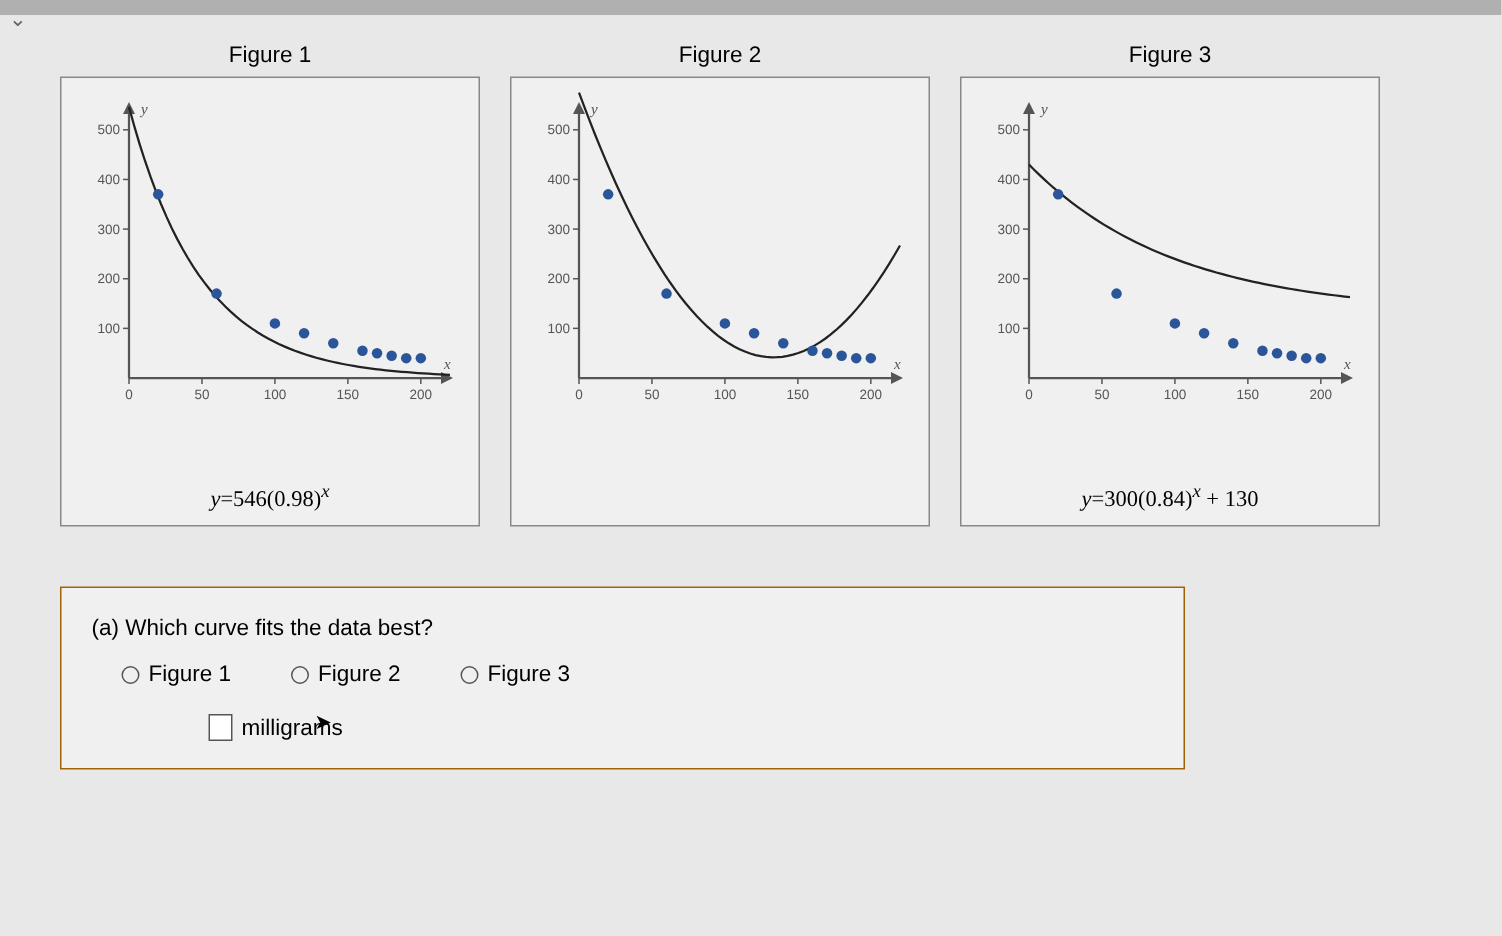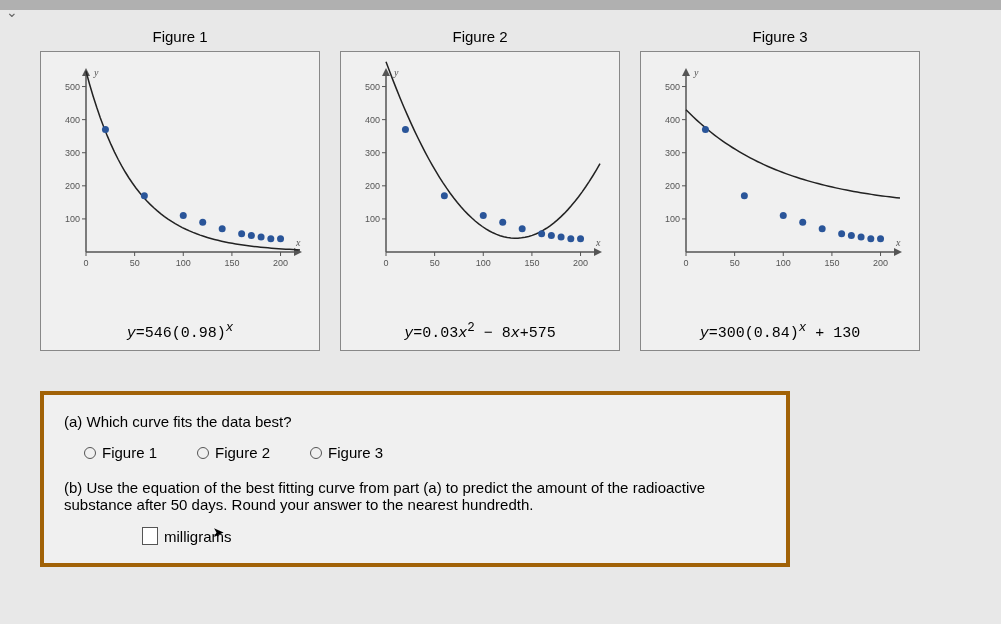--- a/index.html
+++ b/index.html
@@ -54,25 +54,25 @@
       width: 260px;
       height: 220px;
     }
     .equation {
       position: absolute;
       bottom: 8px;
       left: 0; right: 0;
       text-align: center;
       font-size: 15px;
       font-style: italic;
-      font-family: Liberation Mono, monospace;
+      font-family: Liberation Serif, serif;
     }
     .equation .rm { font-style: normal; }
     .question-box {
-      border: 4px solid #a16207;
+      border: 1px solid #a16207;
       background: #f0f0f0;
       padding: 18px 20px;
       width: 750px;
       font-size: 15px;
     }
     .q-line { margin-bottom: 14px; }
     .radio-row {
       display: flex;
       gap: 40px;
       margin-left: 20px;
@@ -207,21 +207,20 @@
             <circle cx="94.36363636363636" cy="135.74545454545455" r="3.5" class="datapt"></circle>
             <circle cx="133.27272727272725" cy="155.6" r="3.5" class="datapt"></circle>
             <circle cx="152.72727272727272" cy="162.21818181818182" r="3.5" class="datapt"></circle>
             <circle cx="172.1818181818182" cy="168.83636363636364" r="3.5" class="datapt"></circle>
             <circle cx="191.63636363636365" cy="173.8" r="3.5" class="datapt"></circle>
             <circle cx="201.36363636363635" cy="175.45454545454544" r="3.5" class="datapt"></circle>
             <circle cx="211.0909090909091" cy="177.10909090909092" r="3.5" class="datapt"></circle>
             <circle cx="220.8181818181818" cy="178.76363636363635" r="3.5" class="datapt"></circle>
             <circle cx="230.54545454545453" cy="178.76363636363635" r="3.5" class="datapt"></circle>
           </svg>
-        <div class="equation"><span>y</span><span class="rm">=0.03</span><span>x</span><sup class="rm">2</sup><span class="rm"> − 8</span><span>x</span><span class="rm">+575</span></div>
       </div>
     </div>
     <div class="figure-col">
       <div class="figure-title">Figure 3</div>
       <div class="chart-box">
         <svg class="chart-svg" id="chart2" viewBox="0 0 260 220">
             <line x1="36" y1="10" x2="36" y2="192" class="axis-line"></line>
             <line x1="36" y1="192" x2="250" y2="192" class="axis-line"></line>
             <polygon points="32,16 40,16 36,8" fill="#555"></polygon>
             <polygon points="244,188 244,196 252,192" fill="#555"></polygon>
@@ -273,21 +272,20 @@
       </div>
       <div class="radio-item">
         <span class="radio-circle"></span>
         <span>Figure 2</span>
       </div>
       <div class="radio-item">
         <span class="radio-circle"></span>
         <span>Figure 3</span>
       </div>
     </div>
-    <div class="q-line">(b) Use the equation of the best fitting curve from part (a) to predict the amount of the radioactive substance after 50 days. Round your answer to the nearest hundredth.</div>
     <div class="input-row">
       <span class="num-input"></span>
       <span>milligrams</span>
       <span class="cursor-arrow">➤</span>
     </div>
   </div>
 
 </div>
 
 </body></html>

